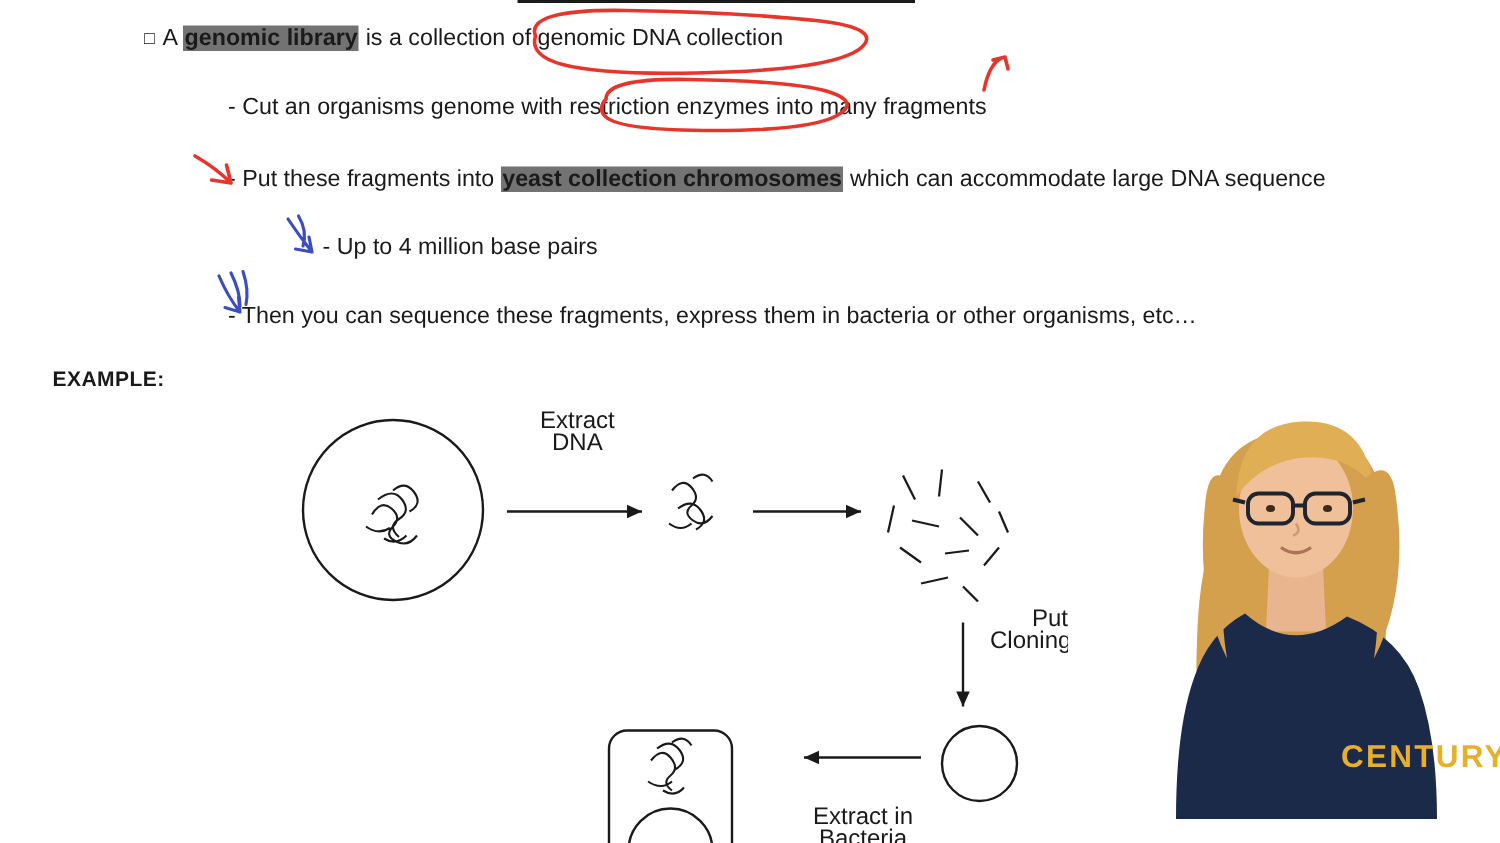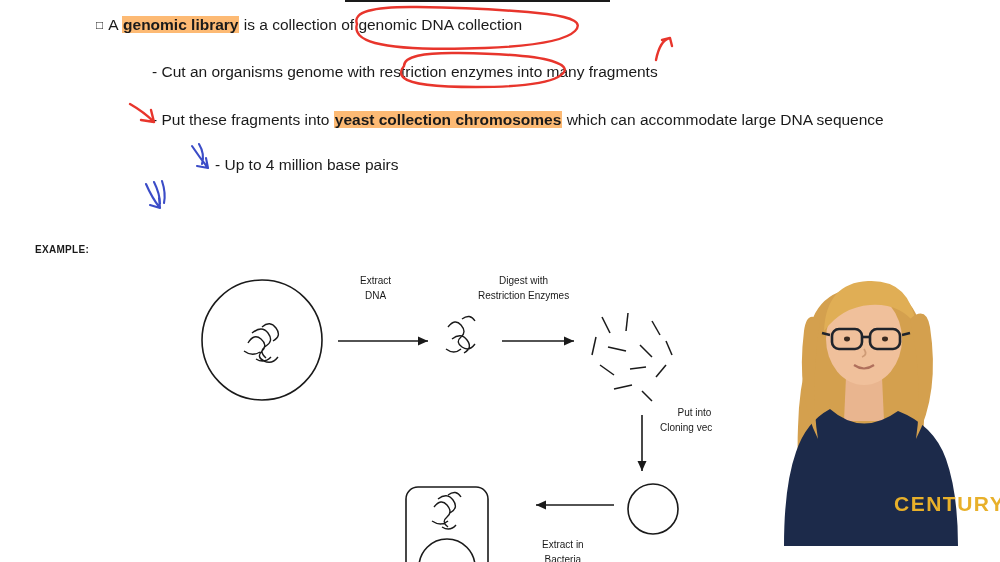--- a/index.html
+++ b/index.html
@@ -37,56 +37,56 @@
     white-space: nowrap;
     color: #1a1a1a;
   }
   .bullet-line .sq {
     font-size: 12px;
     vertical-align: 1px;
     margin-right: 5px;
   }
   .b { font-weight: bold; }
   .hl-cyan {
-    background: #fdba74;
+    background: #737373;
     padding: 0 1px;
     text-align: center;
   }
 
   #l1 { left: 96px;  top: 15px; }
   #l2 { left: 152px; top: 62px; }
   #l3 { left: 152px; top: 110px; }
   #l4 { left: 215px; top: 155px; }
   #l5 { left: 152px; top: 201px; }
 
   #example-label {
     position: absolute;
     left: 35px; top: 244px;
-    font-size: 10px;
+    font-size: 14px;
     font-weight: bold;
     letter-spacing: .3px;
   }
 
   
   #annotations {
     position: absolute;
     left: 0; top: 0;
     width: 1000px; height: 562px;
     pointer-events: none;
   }
 
   
   #diagram {
     position: absolute;
     left: 190px; top: 255px;
     width: 620px; height: 310px;
   }
   .dg-label {
     position: absolute;
-    font-size: 10px;
+    font-size: 16px;
     line-height: 15px;
     text-align: center;
     color: #1a1a1a;
     white-space: nowrap;
   }
   #dgl-extract { left: 170px; top: 18px; }
   #dgl-digest  { left: 288px; top: 18px; }
   #dgl-cloning { left: 470px; top: 150px; }
   #dgl-express { left: 352px; top: 282px; }
 
@@ -111,20 +111,21 @@
   </div>
 
   <div class="bullet-line" id="l2">- Cut an organisms genome with restriction enzymes into many fragments</div>
 
   <div class="bullet-line" id="l3">
     <span>- Put these fragments into </span><span class="b hl-cyan">yeast collection chromosomes</span><span> which can accommodate large DNA sequence</span>
   </div>
 
   <div class="bullet-line" id="l4">- Up to 4 million base pairs</div>
 
+  <div class="bullet-line" id="l5">- Then you can sequence these fragments, express them in bacteria or other organisms, etc…</div>
 
   <div id="example-label">EXAMPLE:</div>
 </div>
 
 <div id="diagram">
   <svg width="620" height="310" viewBox="0 0 620 310">
     <g fill="none" stroke="#1a1a1a" stroke-width="1.6">
 
       <circle cx="72" cy="85" r="60"></circle>
 
@@ -164,24 +165,20 @@
       <path d="M228 232 l58 0 a12 12 0 0 1 12 12 l0 120 l-82 0 l0 -120 a12 12 0 0 1 12 -12 z"></path>
       <circle cx="257" cy="312" r="28"></circle>
       <path d="M244 252 q7 -9 13 -2 q6 7 0 12 q-6 5 1 10 M248 244 q9 -7 15 1 q6 8 -3 13 M258 240 q8 -6 13 2 M242 266 q9 6 16 0 M252 272 q8 5 14 -2" stroke-width="1.4"></path>
     </g>
   </svg>
 
   <div class="dg-label" id="dgl-extract">
     <span>Extract</span><br>
     <span>DNA</span>
   </div>
-  <div class="dg-label" id="dgl-digest">
-    <span>Digest with</span><br>
-    <span>Restriction Enzymes</span>
-  </div>
   <div class="dg-label" id="dgl-cloning">
     <span>Put into</span><br>
     <span>Cloning vectors</span>
   </div>
   <div class="dg-label" id="dgl-express">
     <span>Extract in</span><br>
     <span>Bacteria</span>
   </div>
 </div>
 

